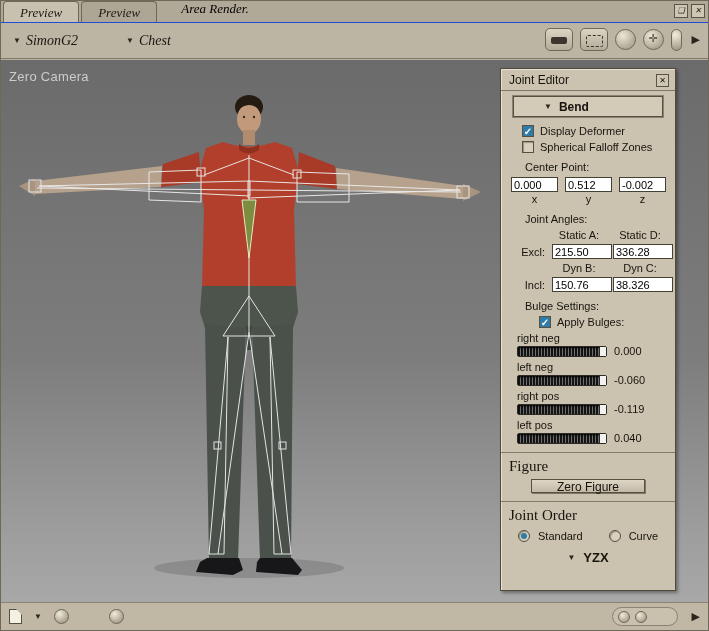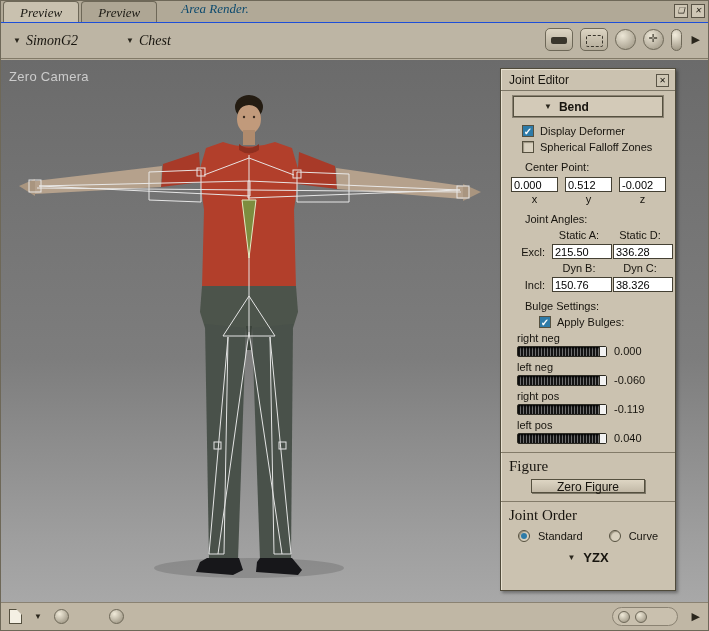--- a/index.html
+++ b/index.html
@@ -4,21 +4,21 @@
 <style>
   * { box-sizing: border-box; margin: 0; padding: 0; }
   body { font-family: "Liberation Sans", sans-serif; background:#777; }
   .window { position:relative; width:709px; height:631px; background:#b9b1a0; overflow:hidden; border:1px solid #6e6858; }
 
   
   .tabbar { position:relative; height:22px; background:#b1a997; border-bottom:1px solid #1d4ed8; display:flex; align-items:flex-end;font-style:italic; }
   .tab { height:21px; padding:3px 16px 2px; font-family:"Liberation Serif", serif; font-size:13px; color:#1c1a14;
          border:1px solid #6e6858; border-bottom:none; border-radius:4px 4px 0 0; background:#aea694; margin-left:2px; cursor:default; }
   .tab.active { background:#c9c1af; position:relative; z-index:2; }
-  .area-render { font-family:"Liberation Serif", serif; font-size:13px; color:#0c4a6e; margin-left:24px; padding-bottom:5px; }
+  .area-render { font-family:"Liberation Serif", serif; font-size:13px; color:#000000; margin-left:24px; padding-bottom:5px; }
   .win-controls { position:absolute; right:3px; top:3px; display:flex; gap:3px; }
   .win-btn { width:14px; height:14px; background:#cfc7b5; border:1px solid #5a5446; font-size:8px; line-height:12px; text-align:center; color:#2a261c; }
 
   
   .toolbar { position:relative; height:36px; background:#bdb5a4; border-bottom:1px solid #827a68; display:flex; align-items:center; }
   .dropdown { display:flex; align-items:center; gap:5px; font-family:"Liberation Serif", serif; font-style:italic; font-size:14px; color:#17140e; cursor:default; }
   .dd-figure { margin-left:12px; }
   .dd-actor  { margin-left:48px; }
   .tri { font-size:8px; font-style:normal; color:#2a261c; }
   .tool-icons { position:absolute; right:8px; top:5px; display:flex; align-items:center; gap:7px; }

